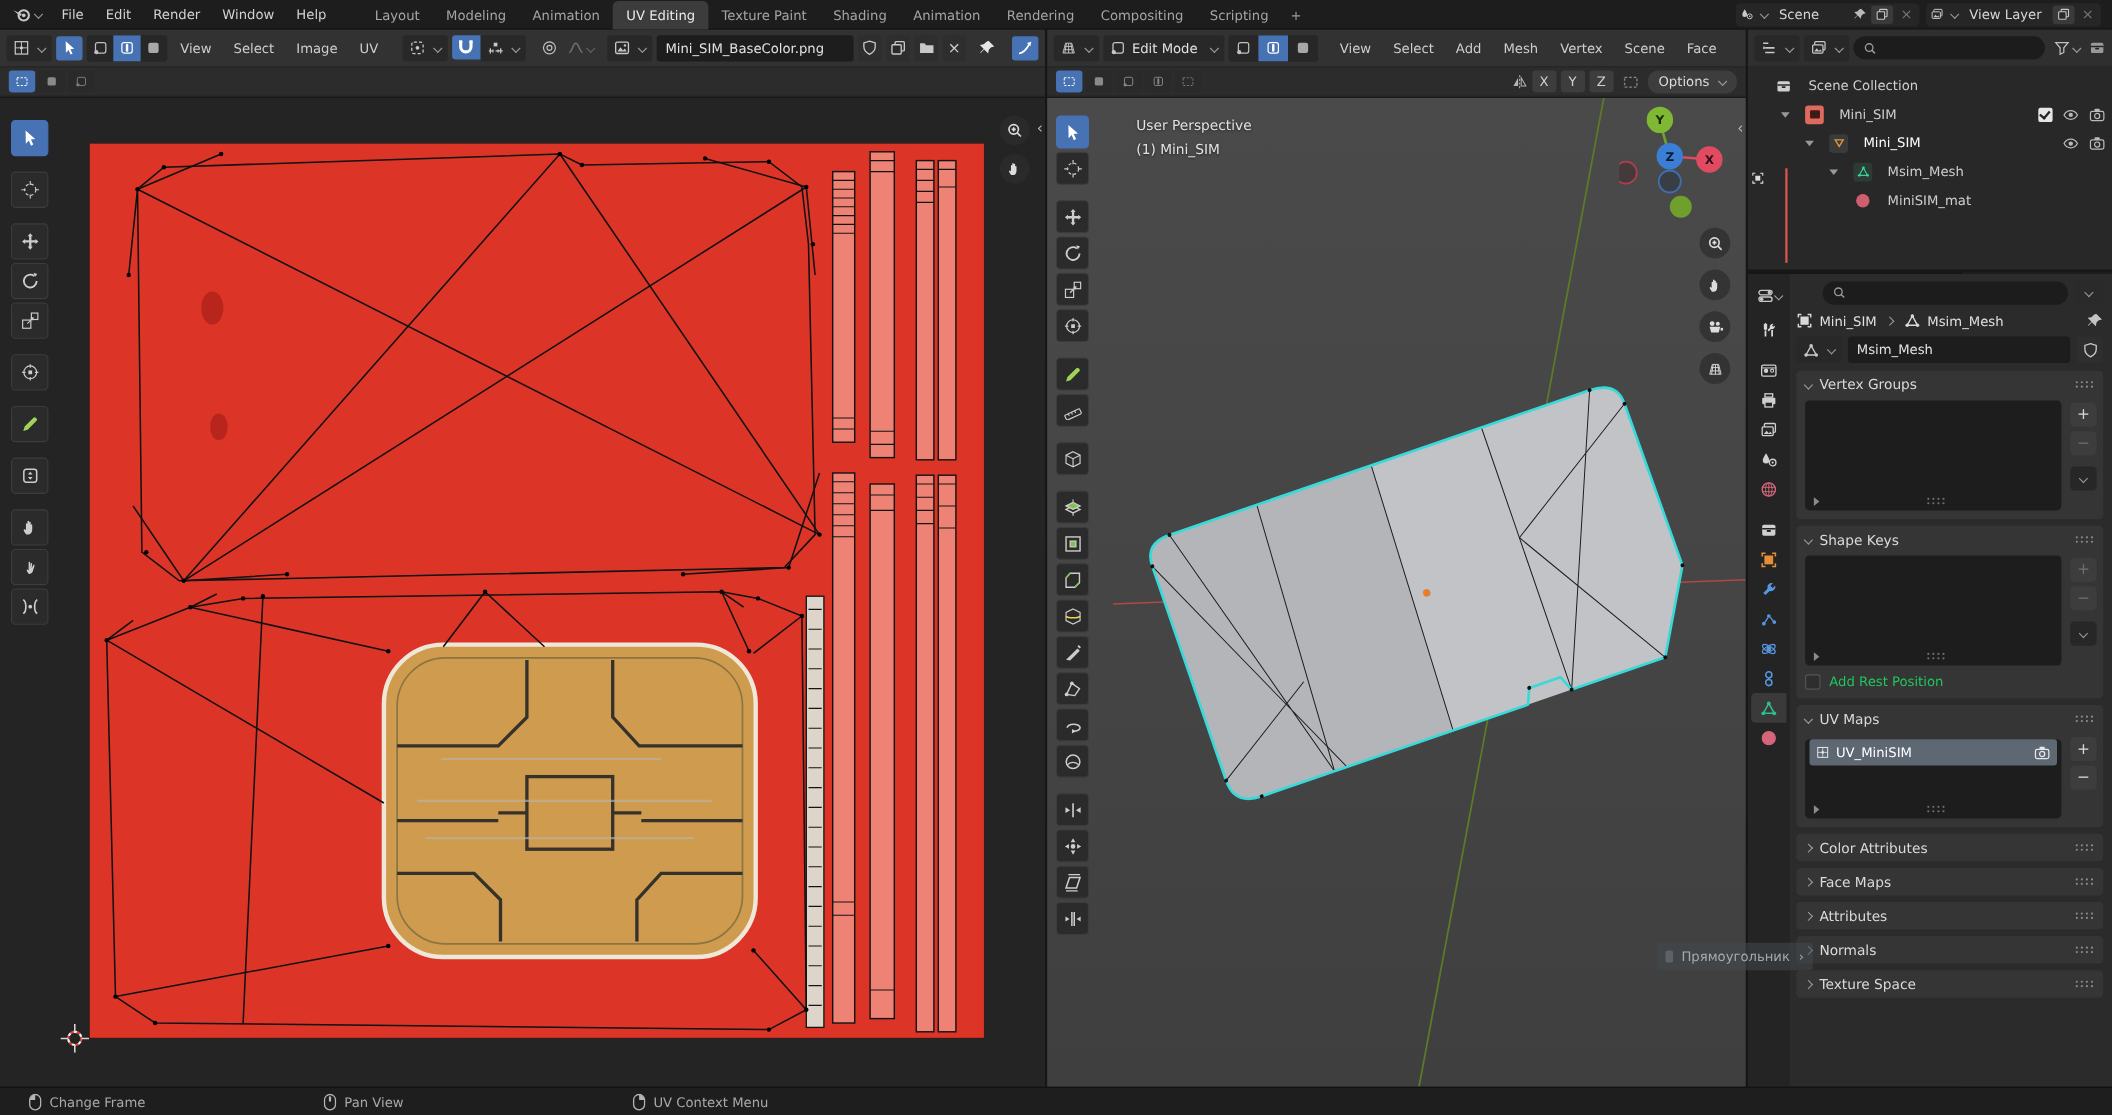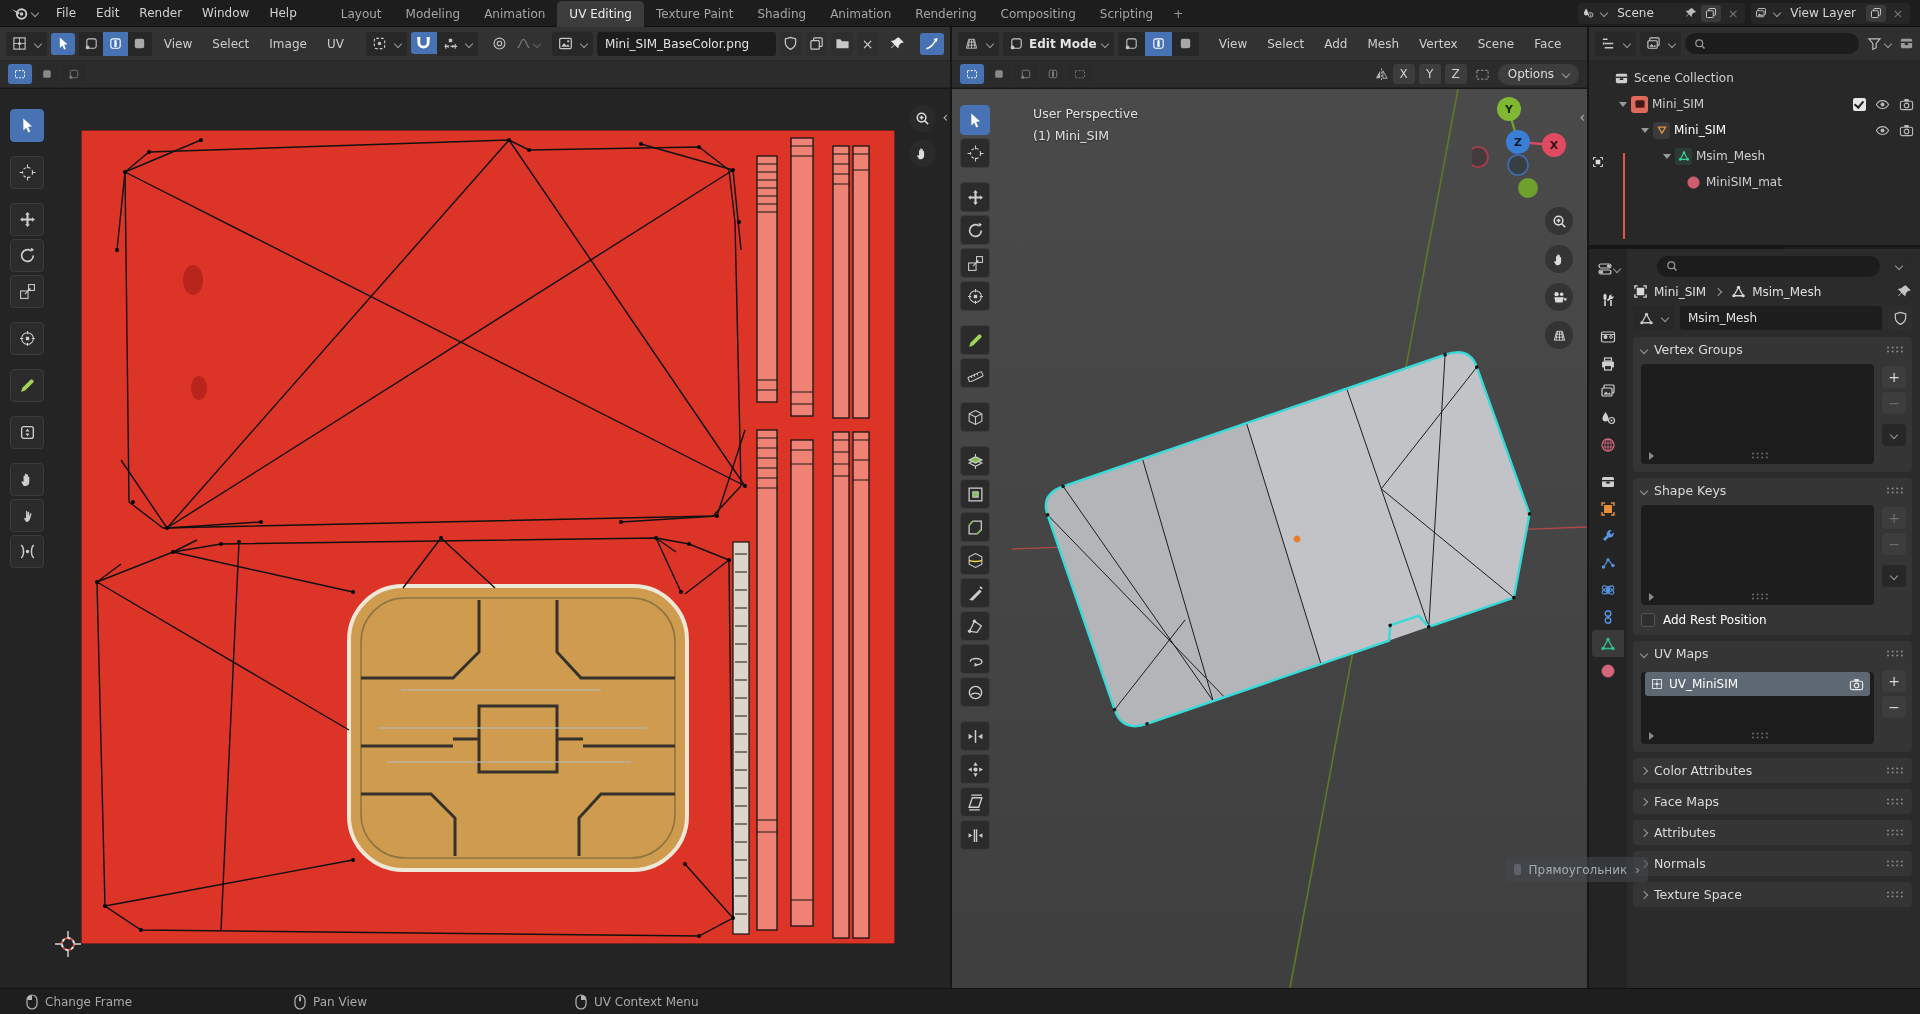--- a/index.html
+++ b/index.html
@@ -47,21 +47,21 @@
     border-bottom:1px solid #262626; position:relative; z-index:5;}
   .hdr2 { height:27px; background:#2c2c2c; display:flex; align-items:center; gap:3px; padding:0 8px;
     border-bottom:1px solid #222; position:relative; z-index:5;}
   .hmenu { padding:0 8px; color:#cecece; }
   .selgrp { display:flex; background:#272727; border-radius:3px; overflow:hidden; }
   .selgrp .btn { border-radius:0; height:24px; width:27px; background:#272727;}
   .selgrp .btn.blue { background:#4772b3; }
   .field { background:#1d1d1d; border-radius:3px; height:24px; display:flex; align-items:center;
     padding:0 8px; color:#e3e3e3; }
   .mini-ic { display:flex; align-items:center; justify-content:center; width:24px; height:24px; border-radius:3px; }
-  .dd { display:flex; align-items:center; background:#282828; border-radius:3px; height:24px; padding:0 6px; gap:5px;font-weight:bold;}
+  .dd { display:flex; align-items:center; background:#282828; border-radius:3px; height:24px; padding:0 6px; gap:5px;}
 
   
   .uv-canvas { position:absolute; top:62px; left:0; right:0; bottom:0; background:#242425; overflow:hidden; }
   .tex { position:absolute; left:81px; top:41px; }
   .toolbar { position:absolute; left:10px; top:20px; display:flex; flex-direction:column; gap:3px; z-index:8;}
   .tbtn { width:34px; height:33px; background:#2b2b2b; border:1px solid #3c3c3c; border-radius:4px;
     display:flex; align-items:center; justify-content:center; color:#cdcdcd; }
   .tbtn.blue { background:#4772b3; border-color:#4772b3; color:#fff; }
   .tbtn.green { color:#9fd35a; }
   .tbtn .ic{ width:17px; height:17px; }
@@ -81,21 +81,21 @@
   .navbtns { position:absolute; left:593px; top:118px; display:flex; flex-direction:column; gap:10px; z-index:7;}
   .navbtns .fbtn { width:28px; height:28px; }
   .hdr2-right { margin-left:auto; display:flex; align-items:center; gap:4px; }
   .axbtn { width:22px; height:20px; background:#3d3d3d; border-radius:3px; display:flex; align-items:center; justify-content:center; color:#d0d0d0;}
   .opt-pill { display:flex; align-items:center; gap:6px; background:#3d3d3d; border-radius:10px; height:21px; padding:0 10px; color:#dcdcdc;}
 
   
   .outliner { position:absolute; top:0; left:0; width:100%; height:220px; background:#282828; border-bottom:2px solid #161616;}
   .outliner .hdr { background:#2f2f2f; }
   .search { display:flex; align-items:center; gap:6px; background:#1c1c1c; border-radius:11px; height:21px; padding:0 9px; color:#9a9a9a; flex:1;}
-  .orow { display:flex; align-items:center; height:26px; gap:4px; position:relative; padding-right:6px;}
+  .orow { display:flex; align-items:center; height:26px; gap:14px; position:relative; padding-right:6px;}
   .orow .name { color:#cfcfcf; }
   .orow .right-ics { margin-left:auto; display:flex; gap:9px; align-items:center; color:#b9b9b9;}
   .obadge { width:17px; height:17px; border-radius:3px; display:flex; align-items:center; justify-content:center; }
   .checkbox { width:13px; height:13px; background:#e6e6e6; border-radius:2px; position:relative; }
   .checkbox:after { content:""; position:absolute; left:3px; top:1px; width:4px; height:7px;
     border-right:2px solid #222; border-bottom:2px solid #222; transform:rotate(40deg);}
   .active-bar { position:absolute; left:34px; top:92px; width:2px; height:86px; background:#e0564e; }
   .editmode-ind { position:absolute; left:3px; top:95px; color:#ddd; }
 
   
@@ -1376,21 +1376,21 @@
               </div>
               <div class="sidebtns">
                 <div class="sq dim">+</div>
                 <div class="sq dim">−</div>
                 <div class="sq dark">
                     <span class="chev" style="margin:0"></span>
                   </div>
               </div>
               <div style="display:flex;align-items:center;gap:8px;margin-top:8px">
                 <span class="cb"></span>
-                <span style="color:#ffffff">Add Rest Position</span>
+                <span style="color:#22c55e">Add Rest Position</span>
               </div>
             </div>
           </div>
 
           <div class="panel">
             <div class="panel-h">
               <span class="chev" style="margin:0"></span>
               <span>UV Maps</span>
               <svg class="grip ic" style="width:18px;height:9px;color:#8a8a8a;margin-left:auto">
                   <use href="#s-grip8"></use>

